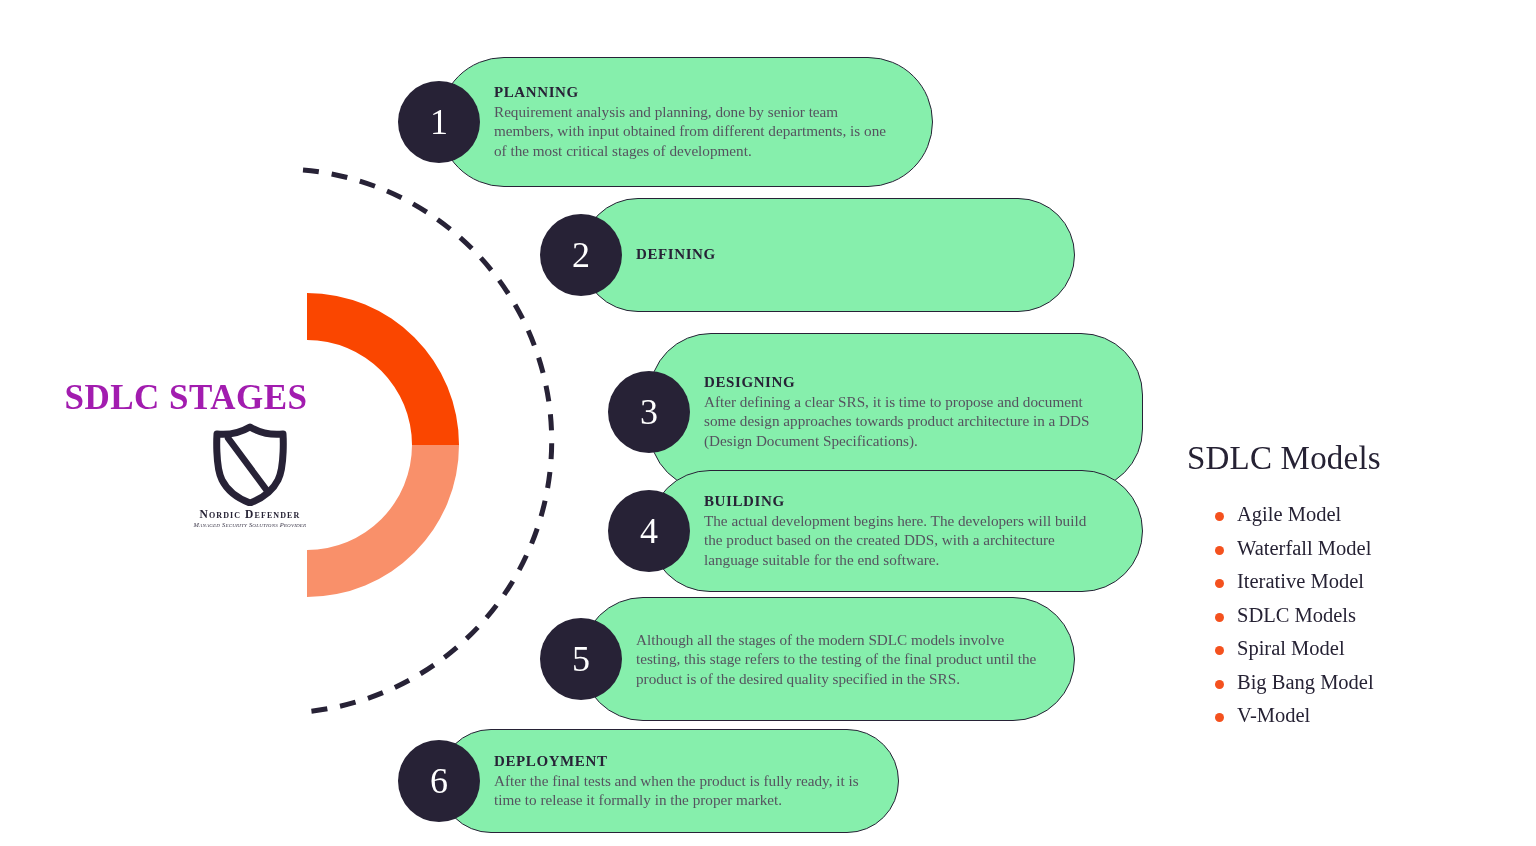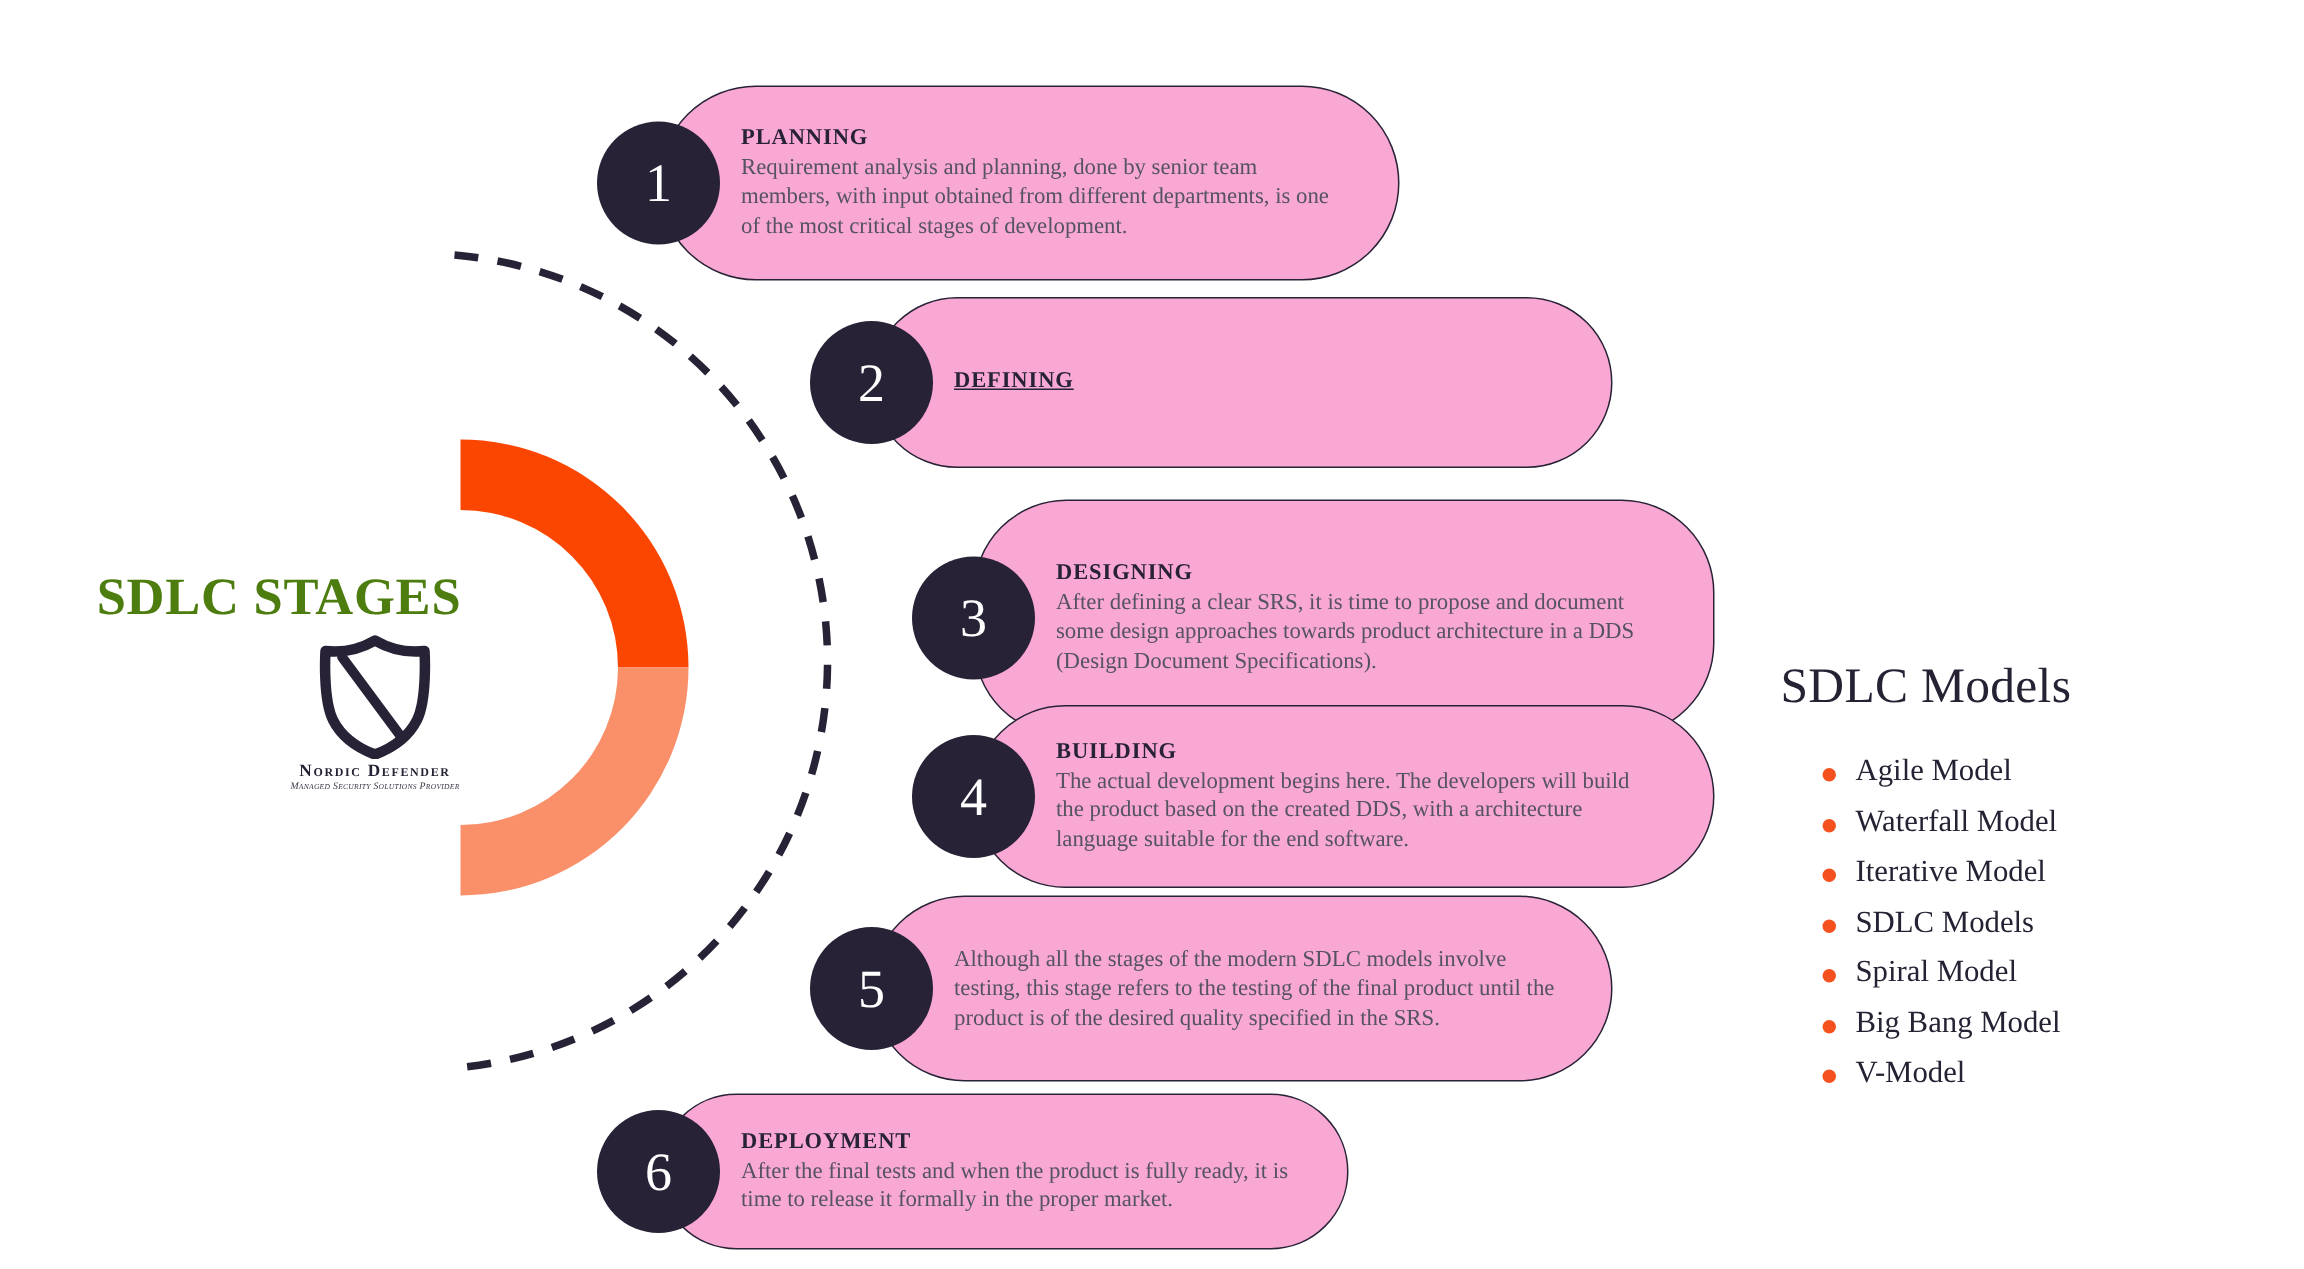--- a/index.html
+++ b/index.html
@@ -27,21 +27,21 @@
 
   #page-title {
     position: absolute;
     left: 0;
     top: 378px;
     width: 372px;
     text-align: center;
     font-size: 35px;
     font-weight: bold;
     letter-spacing: 0.5px;
-    color: #4d7c0f;
+    color: #a21caf;
     font-family: "Liberation Serif", "DejaVu Serif", serif;
   }
 
   
   #brand-logo {
     position: absolute;
     left: 150px;
     top: 422px;
     width: 200px;
     text-align: center;
@@ -100,21 +100,21 @@
     flex: 0 0 auto;
     position: relative;
     z-index: 3;
     line-height: 1;
   }
   .stage-pill {
     position: relative;
     z-index: 2;
     margin-left: -41px;
     border: 1.6px solid #272236;
-    background: #f9a8d4;
+    background: #86efac;
     box-sizing: border-box;
     display: flex;
     align-items: center;
   }
   .stage-pill-inner {
     padding-left: 54px;
     padding-right: 34px;
     padding-top: 2px;
     padding-bottom: 2px;
   }
@@ -209,21 +209,21 @@
   <div class="stage-pill" style="width:494px; height:130px; border-radius:65px;">
     <div class="stage-pill-inner">
       <div class="stage-heading">PLANNING</div>
       <div class="stage-desc">Requirement analysis and planning, done by senior team members, with input obtained from different departments, is one of the most critical stages of development.</div>
     </div>
   </div>
 </div>
 
 <div class="stage-row" style="left:540px; top:198px;">
   <div class="stage-badge">2</div>
-  <div class="stage-pill" style="width:494px; height:114px; border-radius:61px;text-decoration:underline;">
+  <div class="stage-pill" style="width:494px; height:114px; border-radius:61px;">
     <div class="stage-pill-inner">
       <div class="stage-heading">DEFINING</div>
     </div>
   </div>
 </div>
 
 <div class="stage-row" style="left:608px; top:333px;">
   <div class="stage-badge">3</div>
   <div class="stage-pill" style="width:494px; height:158px; border-radius:62px;">
     <div class="stage-pill-inner">

